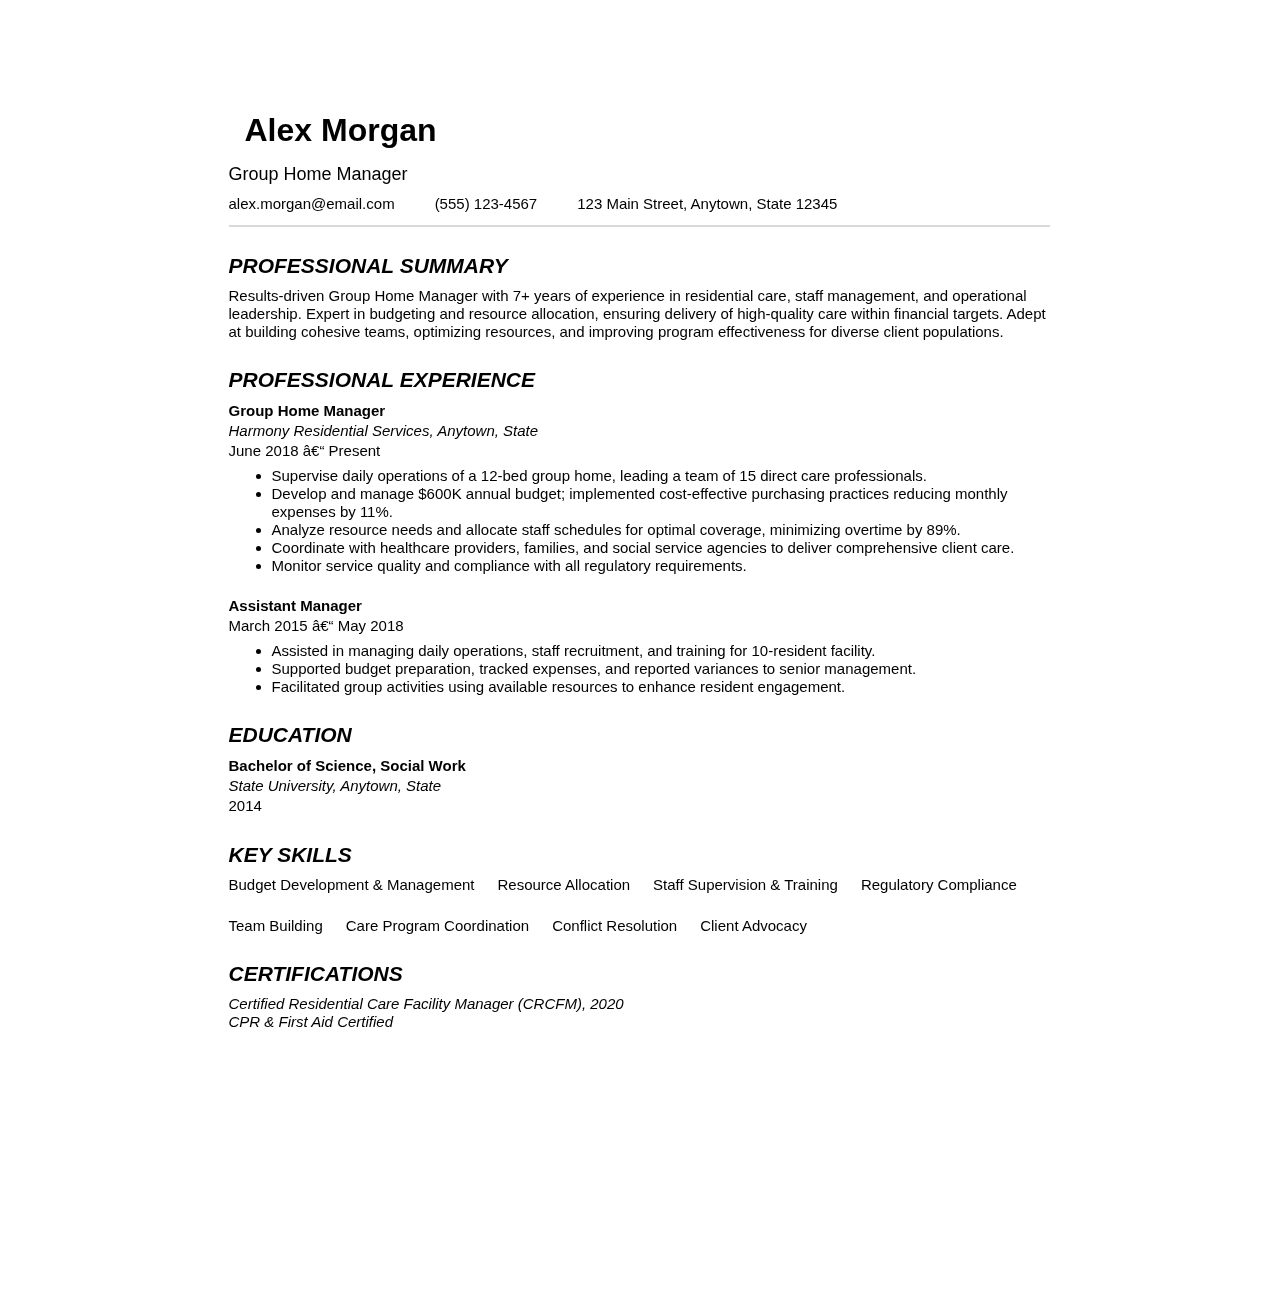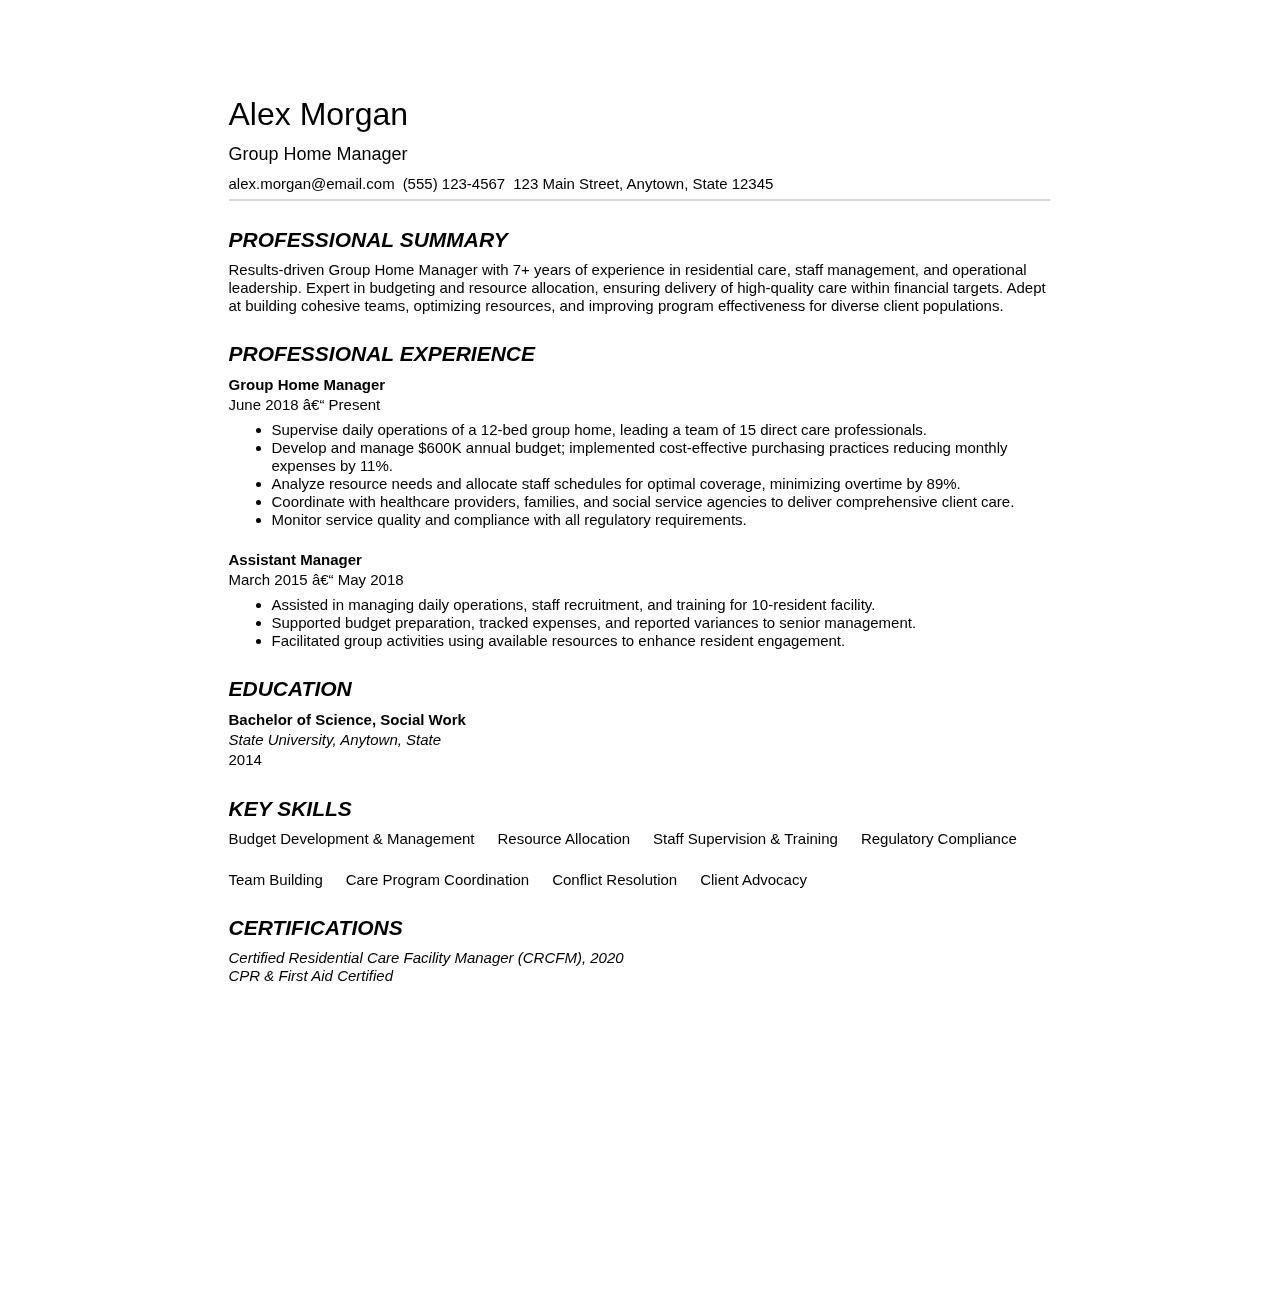--- a/index.html
+++ b/index.html
@@ -9,36 +9,36 @@
     color: #000000;
     font-family: "Liberation Sans", "DejaVu Sans", sans-serif;
   }
   .resume {
     width: 821px;
     margin: 0 auto;
     padding: 97px 0 120px 0;
   }
   .name {
     font-size: 32px;
-    font-weight: 400;
+    font-weight: 700;
     line-height: 1.1;
-    margin: 0;
+    margin: 16px;
   }
   .role {
     font-size: 18px;
     line-height: 21px;
     margin: 12px 0 0 0;
   }
   .contact {
     display: flex;
-    gap: 8px;
+    gap: 40px;
     font-size: 15px;
     line-height: 18px;
     margin-top: 10px;
-    padding-bottom: 6px;
+    padding-bottom: 12px;
   }
   .divider {
     height: 2px;
     background: #d9d9d9;
     width: 100%;
   }
   h2.section-heading {
     font-size: 21px;
     font-weight: 700;
     margin: 30px 0 13px 0;
@@ -125,20 +125,21 @@
   <div>
     <h2 class="section-heading">PROFESSIONAL SUMMARY</h2>
     <p class="summary-text">Results-driven Group Home Manager with 7+ years of experience in residential care, staff management, and operational leadership. Expert in budgeting and resource allocation, ensuring delivery of high-quality care within financial targets. Adept at building cohesive teams, optimizing resources, and improving program effectiveness for diverse client populations.</p>
   </div>
 
   <div>
     <h2 class="section-heading">PROFESSIONAL EXPERIENCE</h2>
 
     <div class="job">
       <div class="job-title">Group Home Manager</div>
+      <div class="job-company">Harmony Residential Services, Anytown, State</div>
       <div class="job-dates">June 2018 â€“ Present</div>
       <ul class="bullets">
         <li>Supervise daily operations of a 12-bed group home, leading a team of 15 direct care professionals.</li>
         <li>Develop and manage $600K annual budget; implemented cost-effective purchasing practices reducing monthly expenses by 11%.</li>
         <li>Analyze resource needs and allocate staff schedules for optimal coverage, minimizing overtime by 89%.</li>
         <li>Coordinate with healthcare providers, families, and social service agencies to deliver comprehensive client care.</li>
         <li>Monitor service quality and compliance with all regulatory requirements.</li>
       </ul>
     </div>
 

